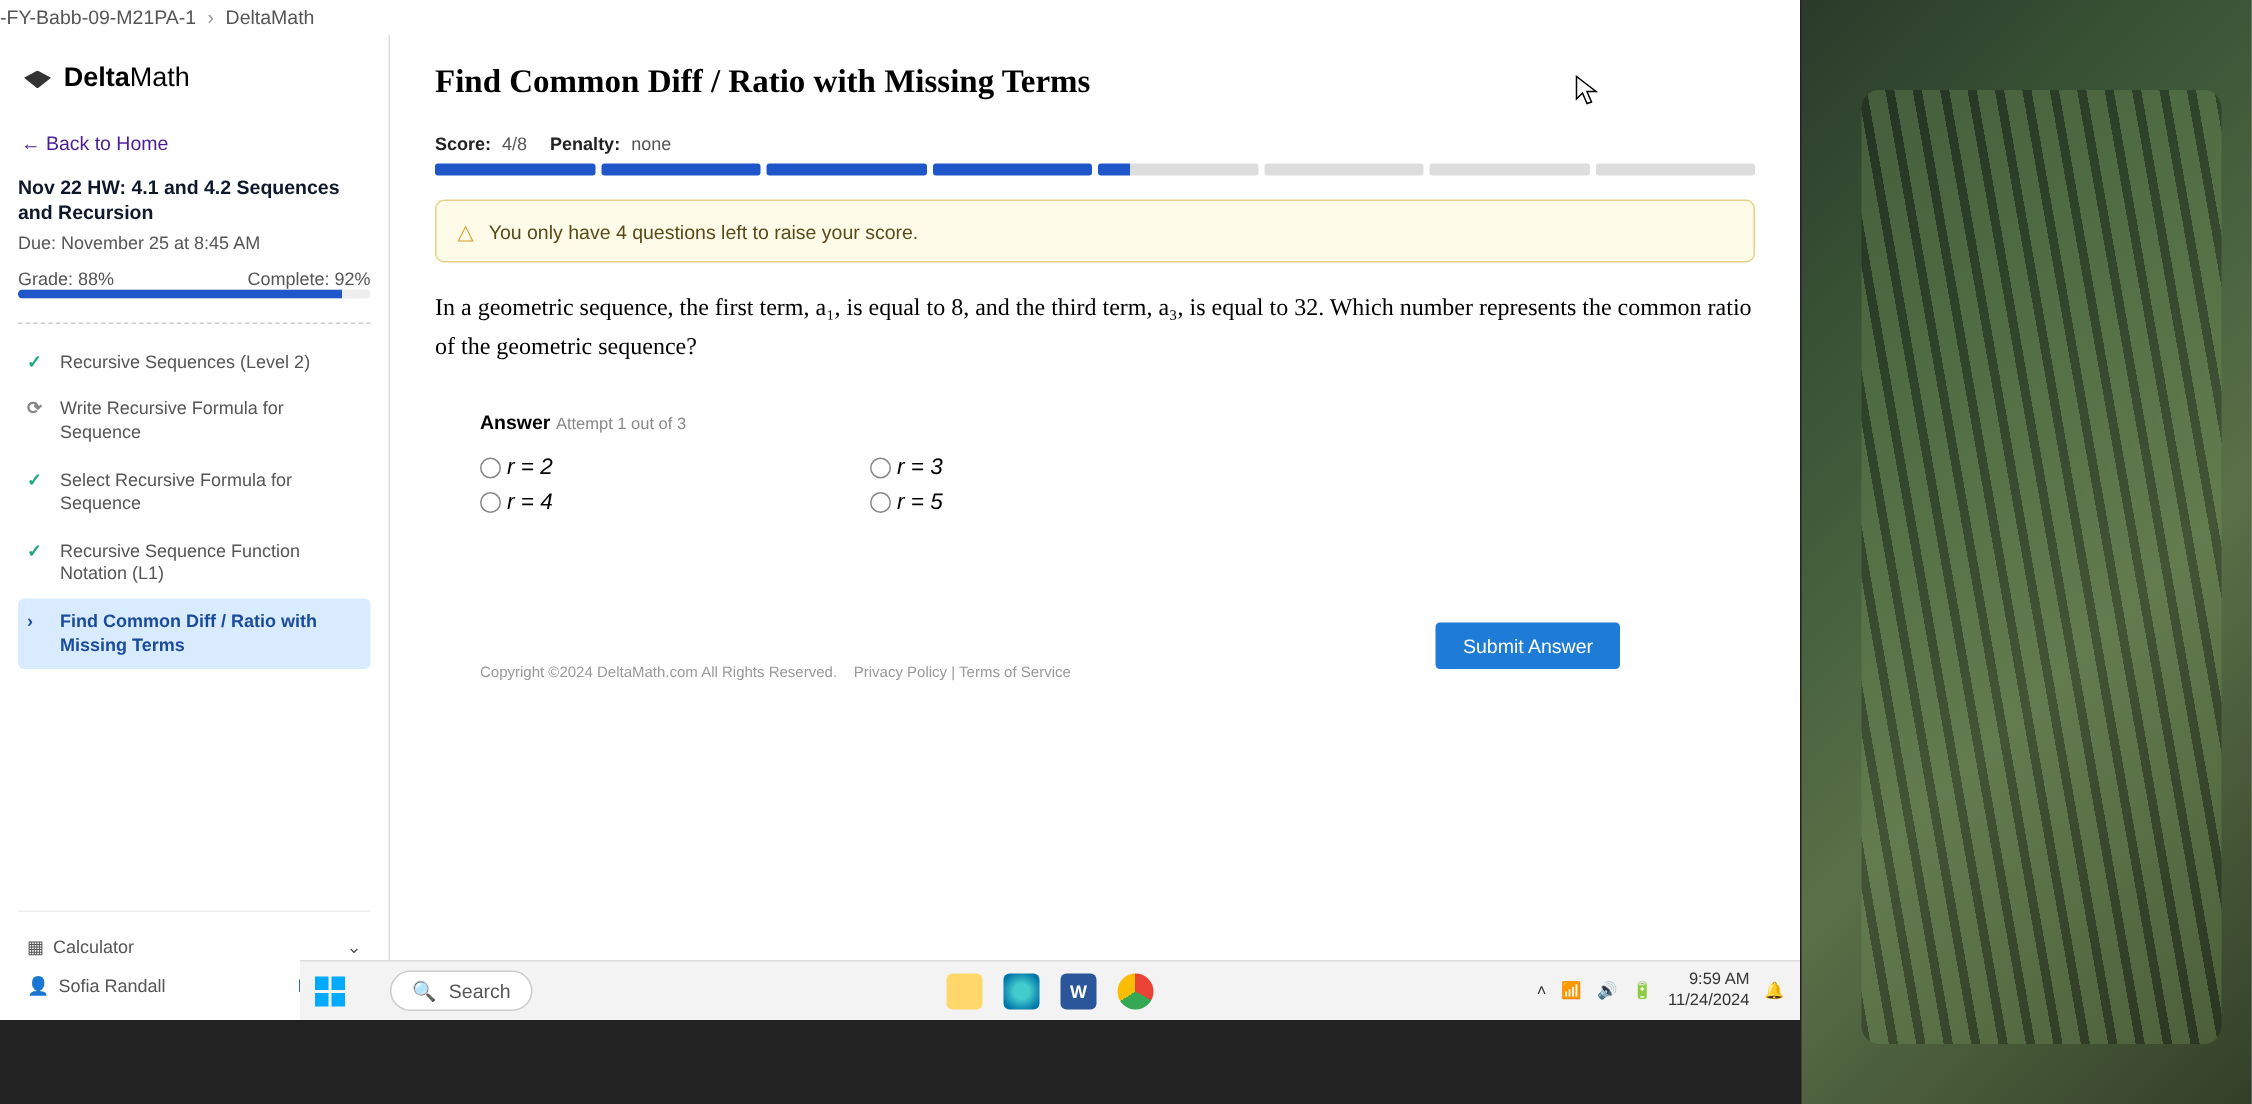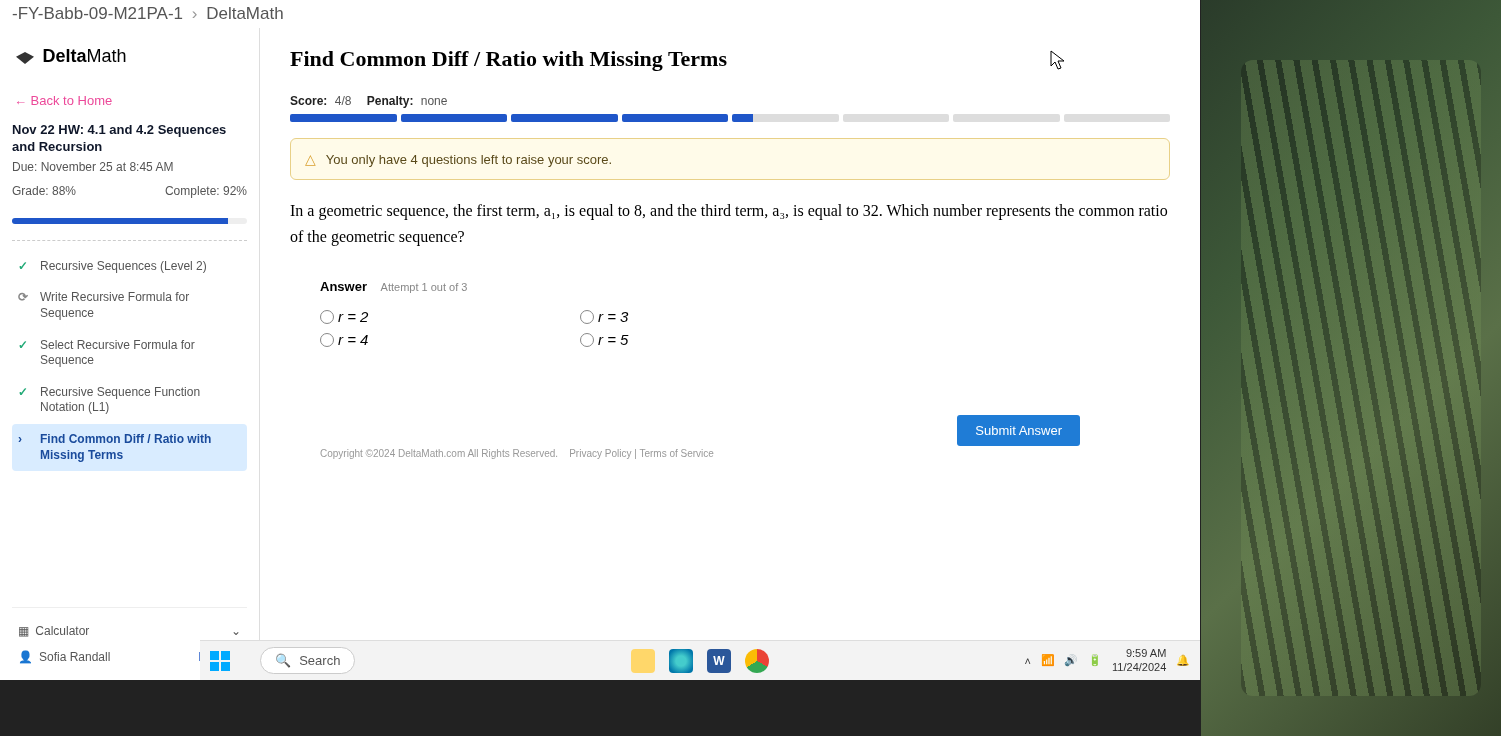--- a/index.html
+++ b/index.html
@@ -1,29 +1,29 @@
 <!DOCTYPE html>
 <html><head>
 <meta charset="utf-8">
 <style>
 * { margin: 0; padding: 0; box-sizing: border-box; font-family: Arial, sans-serif; }
 body { width: 1501px; height: 736px; background: #222; overflow: hidden; }
 .screen { width: 1200px; height: 680px; background: #fff; position: relative; display: flex; flex-direction: column; }
-.breadcrumb { padding: 4px 0 4px 0; font-size: 17px; color: #555; margin-left: 12px; }
+.breadcrumb { padding: 4px 0 4px 0; font-size: 13px; color: #555; }
 .breadcrumb .sep { color: #999; margin: 0 4px; }
 .main-area { display: flex; flex: 1; }
 .sidebar { width: 260px; border-right: 1px solid #ddd; padding: 12px 12px 0 12px; display: flex; flex-direction: column; }
 .logo { margin: 6px 0 18px 4px; }
 .logo .cap { display:inline-block; width:18px; height:12px; background:#333; clip-path: polygon(0 40%, 50% 0, 100% 40%, 50% 100%); vertical-align:-2px; margin-right:4px; }
 .logo b { font-size: 18px; font-weight: 700; }
 .logo .thin { font-weight: 400; }
-.back-link { color: #ec4899; font-size: 13px; margin: 8px 0 14px 2px; cursor: pointer; }
+.back-link { color: #4c1d95; font-size: 13px; margin: 8px 0 14px 2px; cursor: pointer; }
 .assignment-title { font-size: 13px; font-weight: 600; color: #0f172a; line-height: 1.3; }
 .due { font-size: 12px; color: #555; margin: 4px 0 10px 0; }
-.grade-row { display: flex; justify-content: space-between; font-size: 12px; color: #555; margin-bottom: 20px; }
+.grade-row { display: flex; justify-content: space-between; font-size: 12px; color: #555; margin-bottom: 0; }
 .grade-bar { height: 6px; background: #eee; border-radius: 3px; overflow: hidden; margin-bottom: 16px; }
 .grade-bar i { display: block; height: 100%; background: #1f56c9; width: 92%; }
 .topics { flex: 1; border-top: 1px dashed #ccc; padding-top: 10px; font-size: 12px; color: #555; }
 .topic { display: flex; align-items: flex-start; padding: 8px 6px; border-radius: 4px; line-height: 1.3; cursor: pointer; }
 .topic .ico { width: 16px; flex: 0 0 16px; margin-right: 6px; color: #2a7; font-weight: bold; }
 .topic.active { background: #d9ecff; color: #1a4b9c; font-weight: 600; }
 .bottom { border-top: 1px solid #eee; padding: 10px 4px; font-size: 12px; color: #555; }
 .bottom .row { display: flex; align-items: center; justify-content: space-between; padding: 6px 2px; }
 .logout { color: #3366cc; cursor: pointer; }
 .content { flex: 1; padding: 8px 30px; }
@@ -36,21 +36,21 @@
 .seg i.fill { background: #1f56c9; }
 .seg i.half { background: linear-gradient(to right, #1f56c9 20%, #ddd 20%); }
 .warning { border: 1px solid #e8d087; background: #fffbe9; border-radius: 6px; padding: 12px 14px; font-size: 13px; color: #5a4a1a; margin-bottom: 18px; display: flex; align-items: center; }
 .warning .tri { color: #d9a030; margin-right: 10px; font-size: 14px; }
 .q-head { display: flex; justify-content: space-between; align-items: center; margin-bottom: 10px; }
 .q-head .lbl { font-family: Georgia, serif; font-size: 16px; font-weight: 600; }
 .actions { display: flex; gap: 14px; }
 .btn-outline { border: 1px solid #aaa; background: #fff; padding: 6px 16px; font-size: 13px; border-radius: 3px; cursor: pointer; display: inline-flex; align-items: center; gap: 6px; }
 .q-text { font-family: Georgia, serif; font-size: 16px; line-height: 1.6; margin: 8px 0 30px 0; }
 .answer-head { font-size: 13px; margin: 20px 0 14px 30px; }
-.answer-head b { font-weight: 700; margin-right: 10px; }
+.answer-head b { font-weight: 700; }
 .answer-head .att { color: #888; font-size: 11px; }
 .choices { display: grid; grid-template-columns: 200px 200px; gap: 6px 60px; margin-left: 30px; font-family: Georgia, serif; font-size: 15px; font-style: italic; }
 .choice { display: flex; align-items: center; gap: 4px; cursor: pointer; }
 .choice .circ { width: 14px; height: 14px; border: 1px solid #888; border-radius: 50%; }
 .submit { position: absolute; right: 120px; top: 415px; background: #1f7cd6; color: #fff; border: none; padding: 8px 18px; font-size: 13px; border-radius: 3px; cursor: pointer; }
 .footer { font-size: 10px; color: #999; padding: 10px 30px; }
 .footer a { color: #999; }
 .taskbar { position: absolute; bottom: 0; left: 200px; right: 0; height: 40px; background: #f3f3f3; display: flex; align-items: center; padding: 0 10px; border-top: 1px solid #ddd; }
 .search-pill { display: flex; align-items: center; gap: 8px; background: #fff; border: 1px solid #ccc; border-radius: 20px; padding: 5px 14px; font-size: 13px; color: #555; margin-left: 30px; }
 .task-center { position: absolute; left: 50%; transform: translateX(-50%); display: flex; gap: 14px; }

